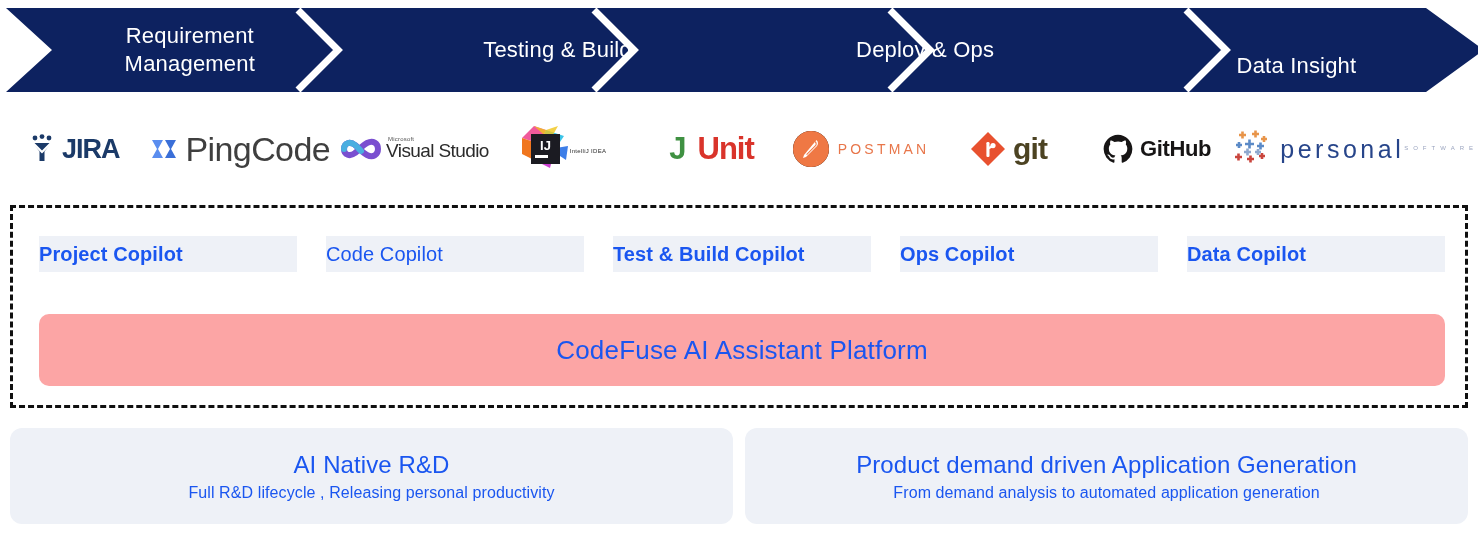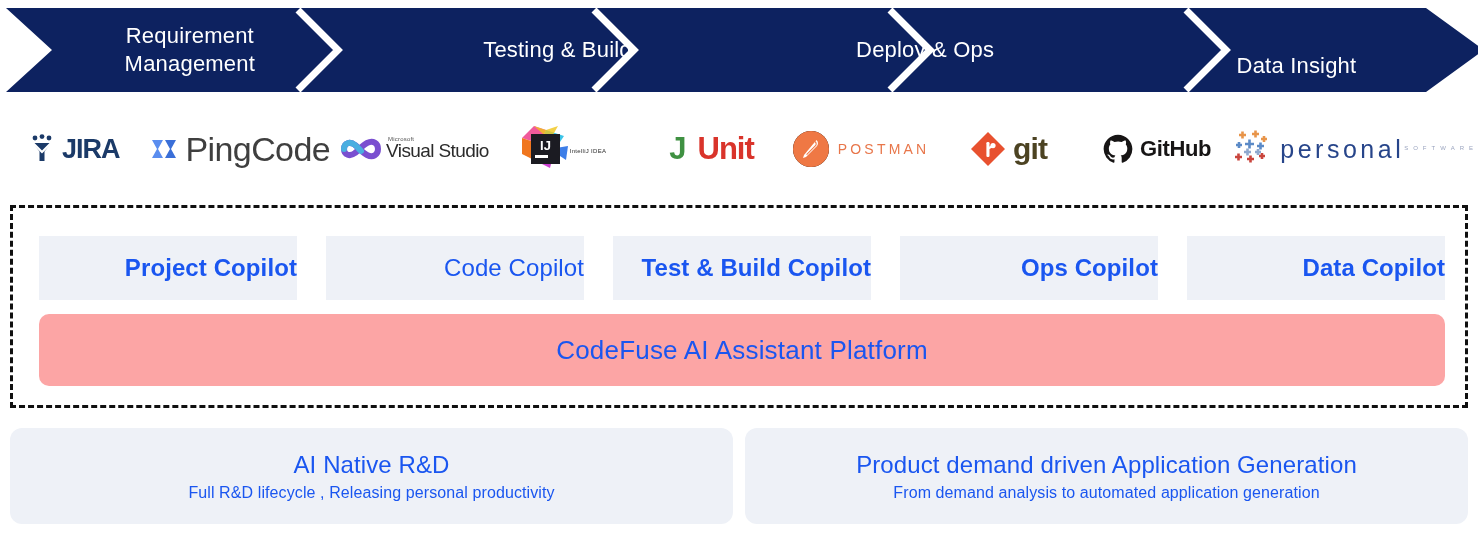--- a/index.html
+++ b/index.html
@@ -119,27 +119,27 @@
     position: absolute;
     left: 26px;
     top: 28px;
     width: 1406px;
     height: 53px;
     display: flex;
     justify-content: space-between;
   }
   .copilot-box {
     width: 258px;
-    height: 64px;
+    height: 36px;
     background: #eef1f7;
     display: flex;
     align-items: center;
-    justify-content: flex-end;
+    justify-content: flex-start;
     color: #1a56f0;
-    font-size: 24px;
+    font-size: 20px;
     letter-spacing: .1px;
     white-space: nowrap;
   }
   .copilot-box.bold { font-weight: bold; }
 
   .platform-bar {
     position: absolute;
     left: 26px;
     top: 106px;
     width: 1406px;

